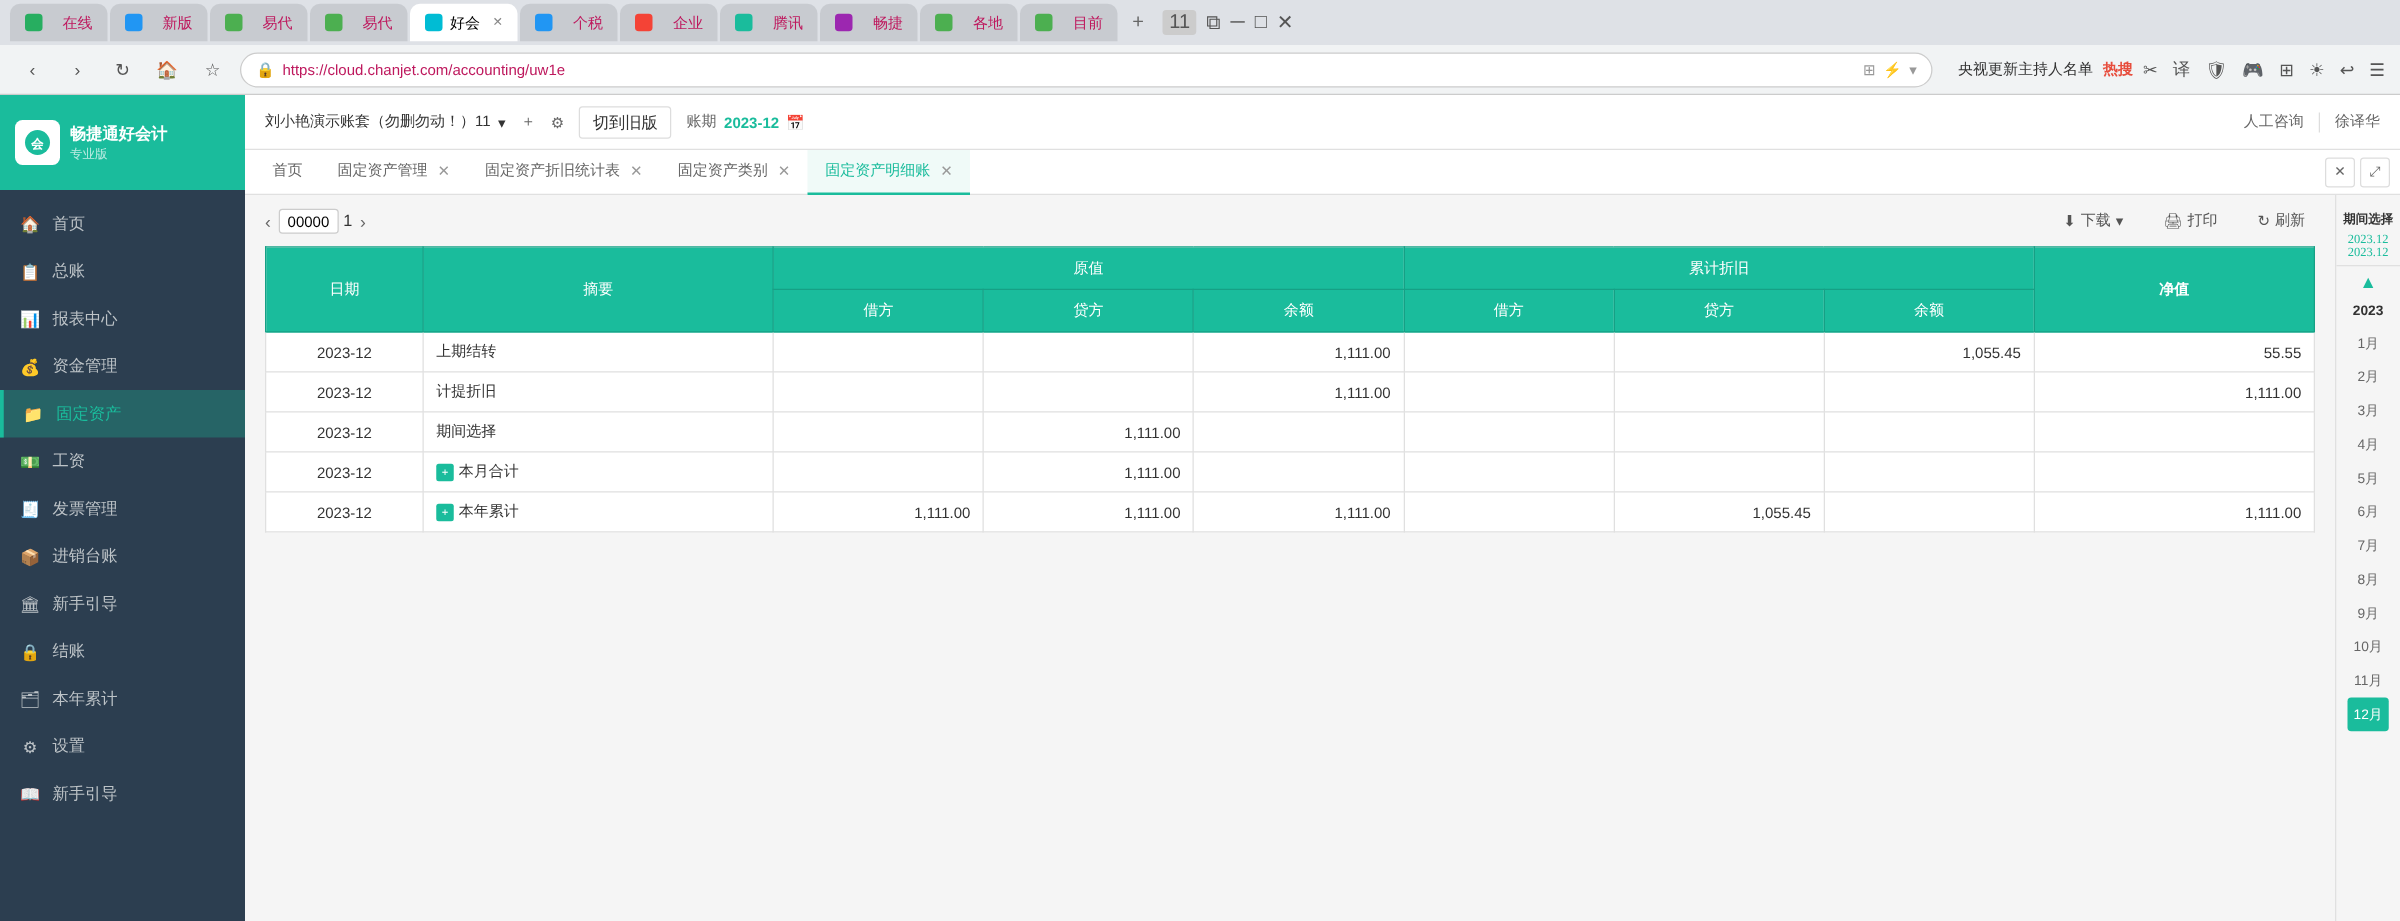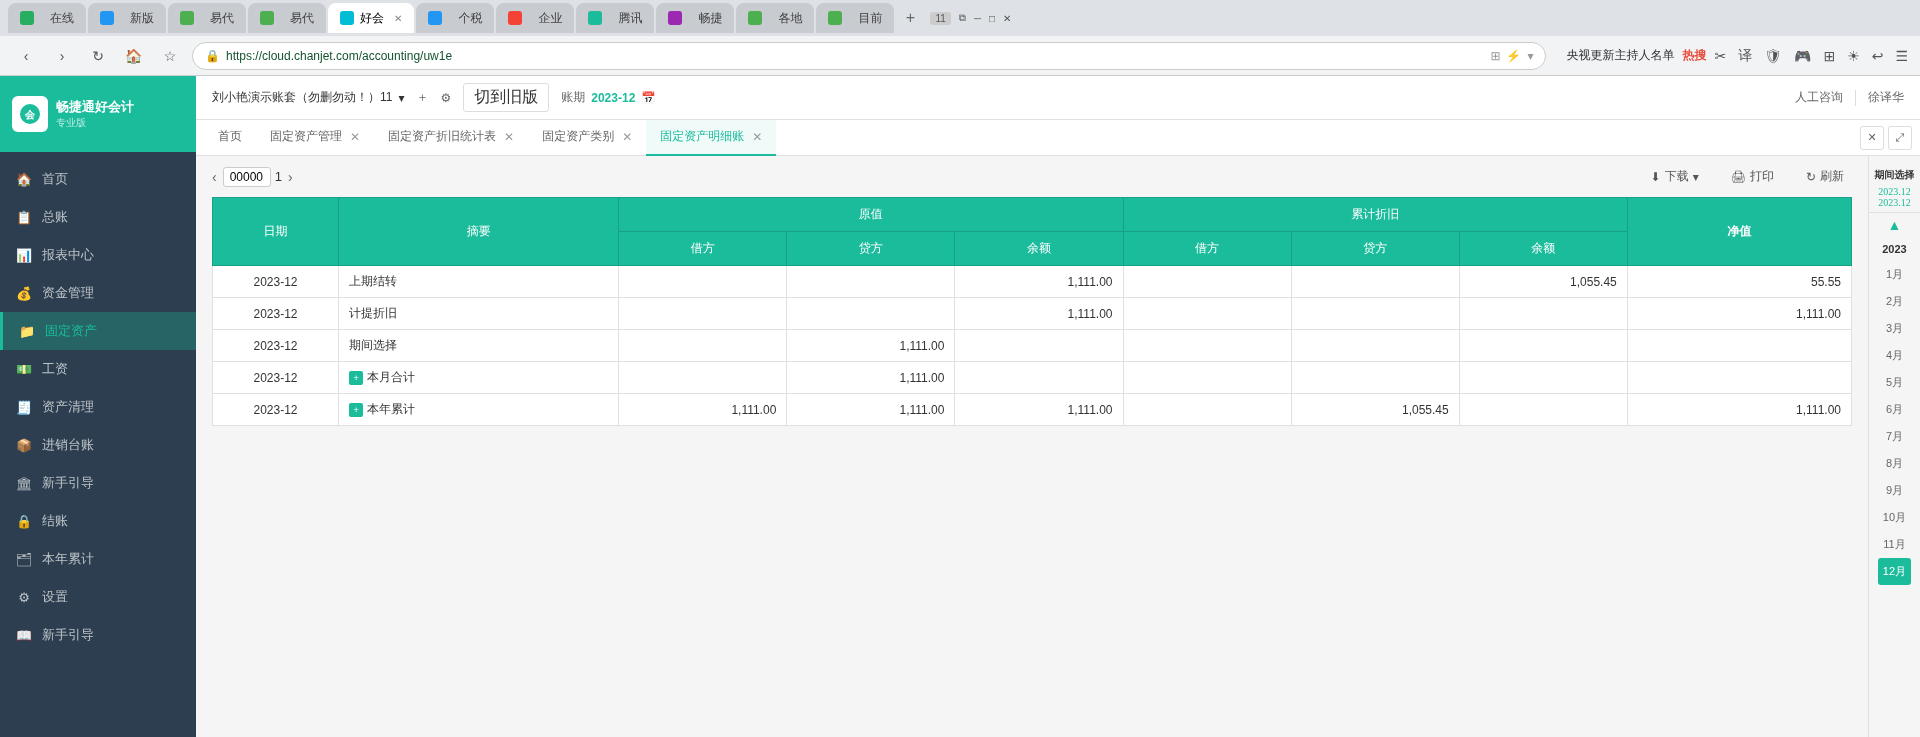--- a/index.html
+++ b/index.html
@@ -3,28 +3,28 @@
   <meta charset="utf-8">
   <style>
     * { box-sizing: border-box; margin: 0; padding: 0; }
     body { font-family: 'Microsoft YaHei', Arial, sans-serif; font-size: 12px; background: #f0f0f0; overflow: hidden; }
 
     
     .browser-chrome { background: #dee1e6; width: 1920px; }
     .tab-bar { display: flex; align-items: center; height: 36px; background: #dee1e6; padding: 0 8px; gap: 2px; }
     .tab { display: flex; align-items: center; height: 30px; padding: 0 12px; border-radius: 8px 8px 0 0; font-size: 12px; gap: 6px; cursor: pointer; max-width: 160px; }
     .tab.active { background: #fff; }
-    .tab.inactive { background: #c8cbd0; color: #404040; gap: 16px; }
+    .tab.inactive { background: #c8cbd0; color: #be185d; gap: 16px; }
     .tab-close { font-size: 10px; color: #888; margin-left: 4px; cursor: pointer; }
     .tab-add { width: 28px; height: 28px; display: flex; align-items: center; justify-content: center; border-radius: 50%; font-size: 16px; color: #666; cursor: pointer; }
 
     .address-bar { display: flex; align-items: center; height: 40px; background: #f1f3f4; padding: 0 12px; gap: 8px; border-bottom: 1px solid #ccc; }
     .nav-btn { width: 28px; height: 28px; display: flex; align-items: center; justify-content: center; border-radius: 50%; cursor: pointer; color: #555; font-size: 14px; }
     .address-input { flex: 1; height: 28px; border-radius: 14px; border: 1px solid #ccc; background: #fff; padding: 0 12px; font-size: 12px; color: #333; display: flex; align-items: center; gap: 6px; }
-    .address-text { flex: 1; color: #14532d; font-size: 12px; }
+    .address-text { flex: 1; color: #be185d; font-size: 12px; }
     .search-area { display: flex; align-items: center; gap: 8px; font-size: 12px; color: #333; margin-left: 12px; }
     .hot-search { color: #e74c3c; font-weight: bold; }
     .toolbar-right { display: flex; align-items: center; gap: 12px; margin-left: auto; color: #555; font-size: 14px; }
 
     
     .app-container { display: flex; width: 1920px; height: 661px; }
 
     
     .sidebar { width: 196px; background: #2c3e50; color: #ccc; display: flex; flex-direction: column; flex-shrink: 0; }
     .sidebar-brand { background: #1abc9c; display: flex; align-items: center; gap: 8px; padding: 12px; height: 76px; }
@@ -37,21 +37,21 @@
     .nav-item.active { background: rgba(26,188,156,0.3); color: #1abc9c; border-left: 3px solid #1abc9c; }
     .nav-icon { width: 16px; height: 16px; display: flex; align-items: center; justify-content: center; font-size: 13px; }
 
     
     .main-content { flex: 1; display: flex; flex-direction: column; background: #f5f5f5; overflow: hidden; }
 
     
     .app-header { background: #fff; border-bottom: 1px solid #e0e0e0; padding: 0 16px; height: 44px; display: flex; align-items: center; gap: 12px; }
     .header-account { font-size: 12px; color: #333; display: flex; align-items: center; gap: 6px; }
     .header-period { font-size: 12px; color: #666; display: flex; align-items: center; gap: 6px; }
-    .header-btn { background: #fff; border: 1px solid #ddd; border-radius: 3px; padding: 3px 10px; font-size: 16px; cursor: pointer; color: #333; }
+    .header-btn { background: #fff; border: 1px solid #ddd; border-radius: 3px; padding: 3px 10px; font-size: 13px; cursor: pointer; color: #333; }
     .header-right { margin-left: auto; display: flex; align-items: center; gap: 12px; font-size: 12px; color: #666; }
     .divider-v { width: 1px; height: 16px; background: #ddd; }
 
     
     .page-tabs { background: #fff; border-bottom: 1px solid #e0e0e0; display: flex; align-items: center; padding: 0 8px; height: 36px; }
     .page-tab { padding: 0 14px; height: 36px; display: flex; align-items: center; font-size: 12px; color: #666; cursor: pointer; gap: 6px; border-bottom: 2px solid transparent; }
     .page-tab.active { color: #1abc9c; border-bottom: 2px solid #1abc9c; background: #f0faf8; }
     .tab-close-btn { margin-left: 2px; cursor: pointer; color: #999; }
     .tabs-right { margin-left: auto; display: flex; gap: 4px; }
     .tabs-right-btn { width: 24px; height: 24px; border: 1px solid #ddd; border-radius: 3px; display: flex; align-items: center; justify-content: center; cursor: pointer; font-size: 11px; color: #666; background: #fff; }
@@ -133,21 +133,21 @@
     </div>
     <div class="tab inactive">
       <span style="display:inline-block;width:14px;height:14px;background:#4CAF50;border-radius:3px;"></span>
       <span>各地</span>
     </div>
     <div class="tab inactive">
       <span style="display:inline-block;width:14px;height:14px;background:#4CAF50;border-radius:3px;"></span>
       <span>目前</span>
     </div>
     <div class="tab-add">+</div>
-    <div style="margin-left:4px;display:flex;align-items:center;gap:8px;font-size:10px;color:#555;">
+    <div style="margin-left:4px;display:flex;align-items:center;gap:8px;font-size:16px;color:#555;">
       <span style="background:#ccc;border-radius:3px;padding:1px 5px;">11</span>
       <span style="cursor:pointer;">⧉</span>
       <span style="cursor:pointer;">─</span>
       <span style="cursor:pointer;">□</span>
       <span style="cursor:pointer;">✕</span>
     </div>
   </div>
 
   <div class="address-bar">
     <div class="nav-btn">‹</div>
@@ -215,21 +215,21 @@
       <div class="nav-item active">
         <span class="nav-icon">📁</span>
         <span>固定资产</span>
       </div>
       <div class="nav-item">
         <span class="nav-icon">💵</span>
         <span>工资</span>
       </div>
       <div class="nav-item">
         <span class="nav-icon">🧾</span>
-        <span>资产清理</span>
+        <span>发票管理</span>
       </div>
       <div class="nav-item">
         <span class="nav-icon">📦</span>
         <span>进销台账</span>
       </div>
       <div class="nav-item">
         <span class="nav-icon">🏛</span>
         <span>新手引导</span>
       </div>
       <div class="nav-item">

